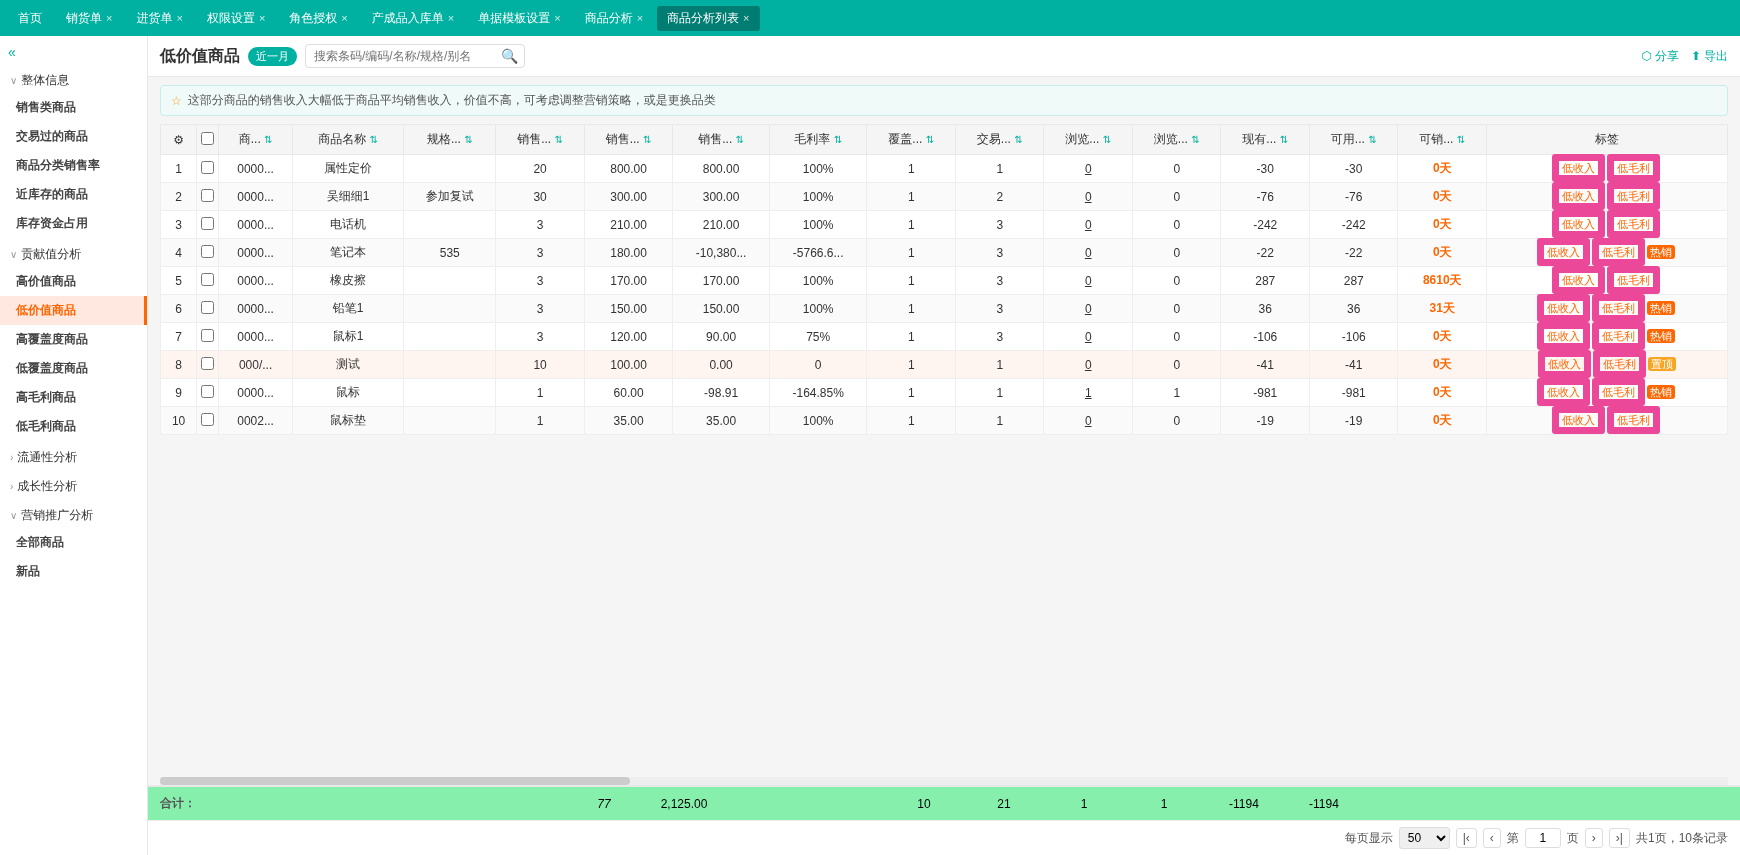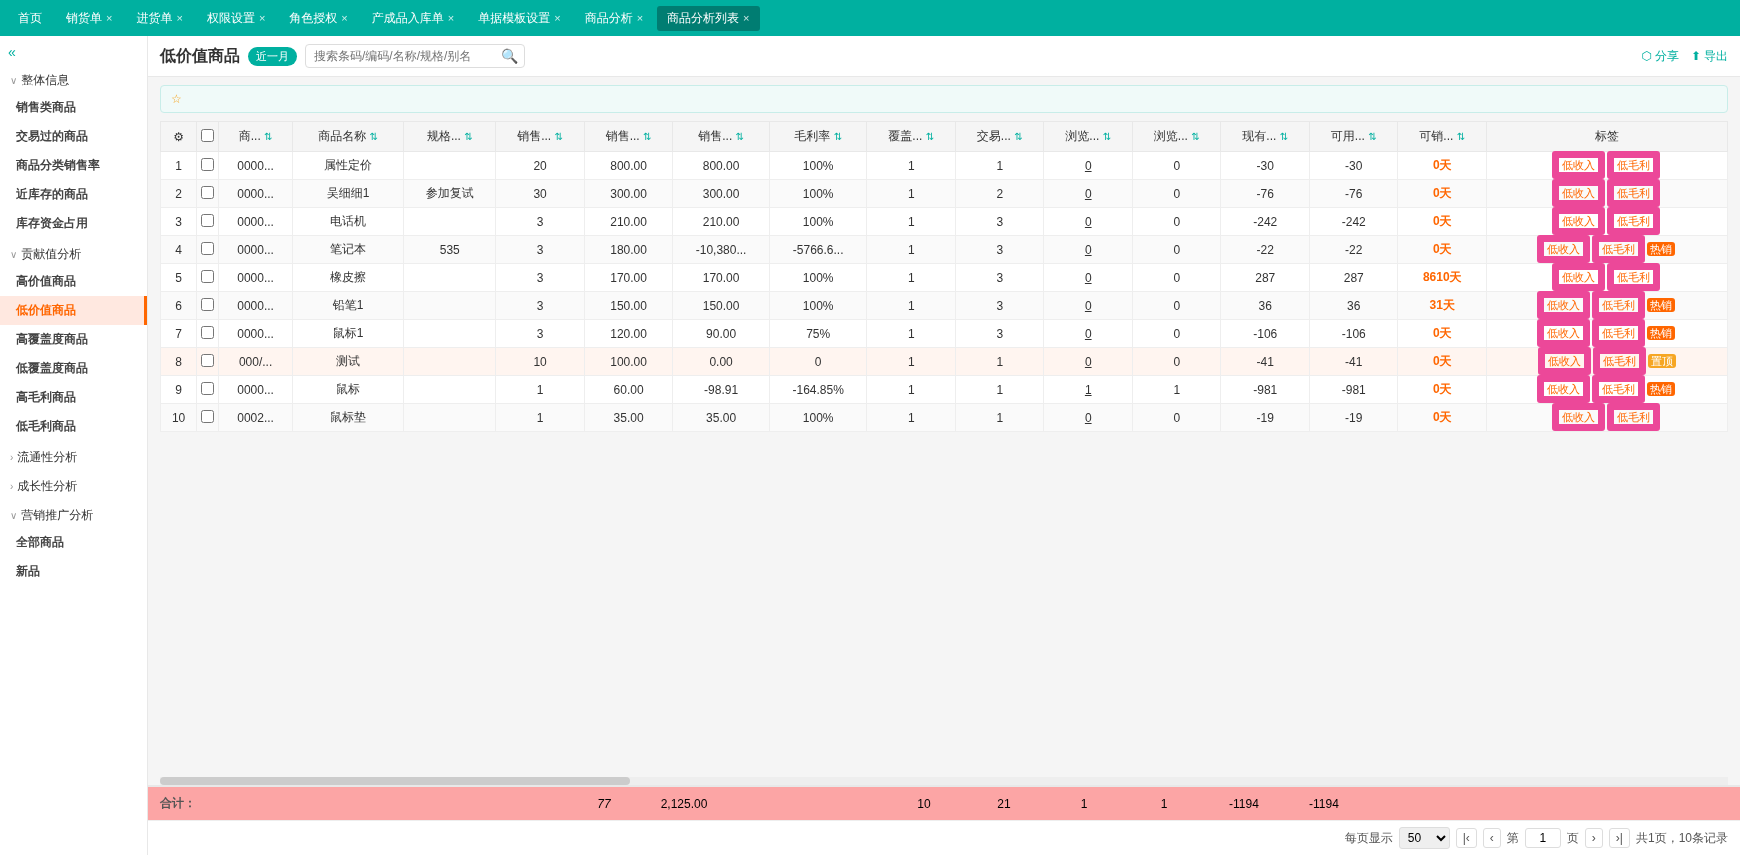--- a/index.html
+++ b/index.html
@@ -178,21 +178,21 @@
     .tag-low-income { color: #ff6600; border: 7px solid #ec4899; border-radius: 3px; padding: 1px 3px; font-size: 11px; margin-right: 2px; }
     .tag-hot { color: #fff; background: #ff6600; border-radius: 3px; padding: 1px 3px; font-size: 11px; margin-right: 2px; }
     .tag-recommend { color: #fff; background: #f6a623; border-radius: 3px; padding: 1px 3px; font-size: 11px; }
     .days-tag { color: #ff6600; font-weight: bold; }
     .underline-link { text-decoration: underline; color: #333; cursor: pointer; }
     .checkbox-cell { width: 20px; }
     input[type=checkbox] { cursor: pointer; }
 
     
     .table-footer {
-      background: #fca5a5;
+      background: #86efac;
       border-top: 2px solid #e8e8e8;
       padding: 8px 12px;
       display: flex;
       align-items: center;
       gap: 0;
     }
     .footer-label { color: #555; margin-right: 8px; font-weight: bold; }
 
     
     .pagination-bar {
@@ -355,20 +355,21 @@
           </div>
           <div class="header-btn">
             <span>⬆</span>
             <span>导出</span>
           </div>
         </div>
       </div>
 
       <div class="notice-bar">
         <span class="notice-icon">☆</span>
+        <span>这部分商品的销售收入大幅低于商品平均销售收入，价值不高，可考虑调整营销策略，或是更换品类</span>
       </div>
 
       <div class="table-wrap">
         <table>
           <thead>
             <tr>
               <th>⚙</th>
               <th><input type="checkbox" style=""></th>
               <th>商... <span class="th-sort">⇅</span></th>
               <th>商品名称 <span class="th-sort">⇅</span></th>

